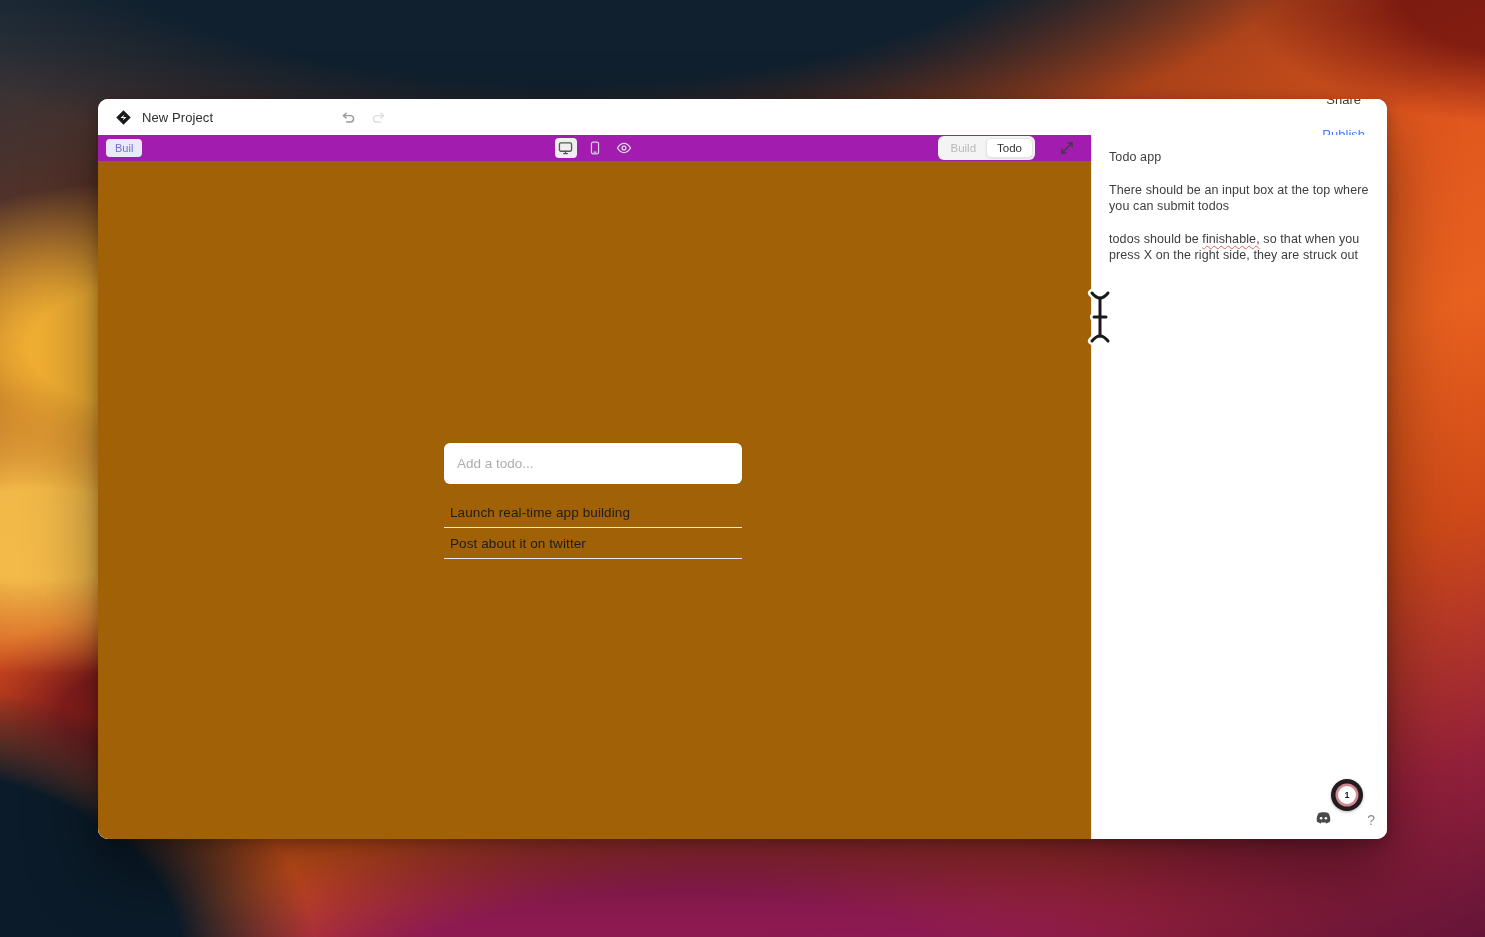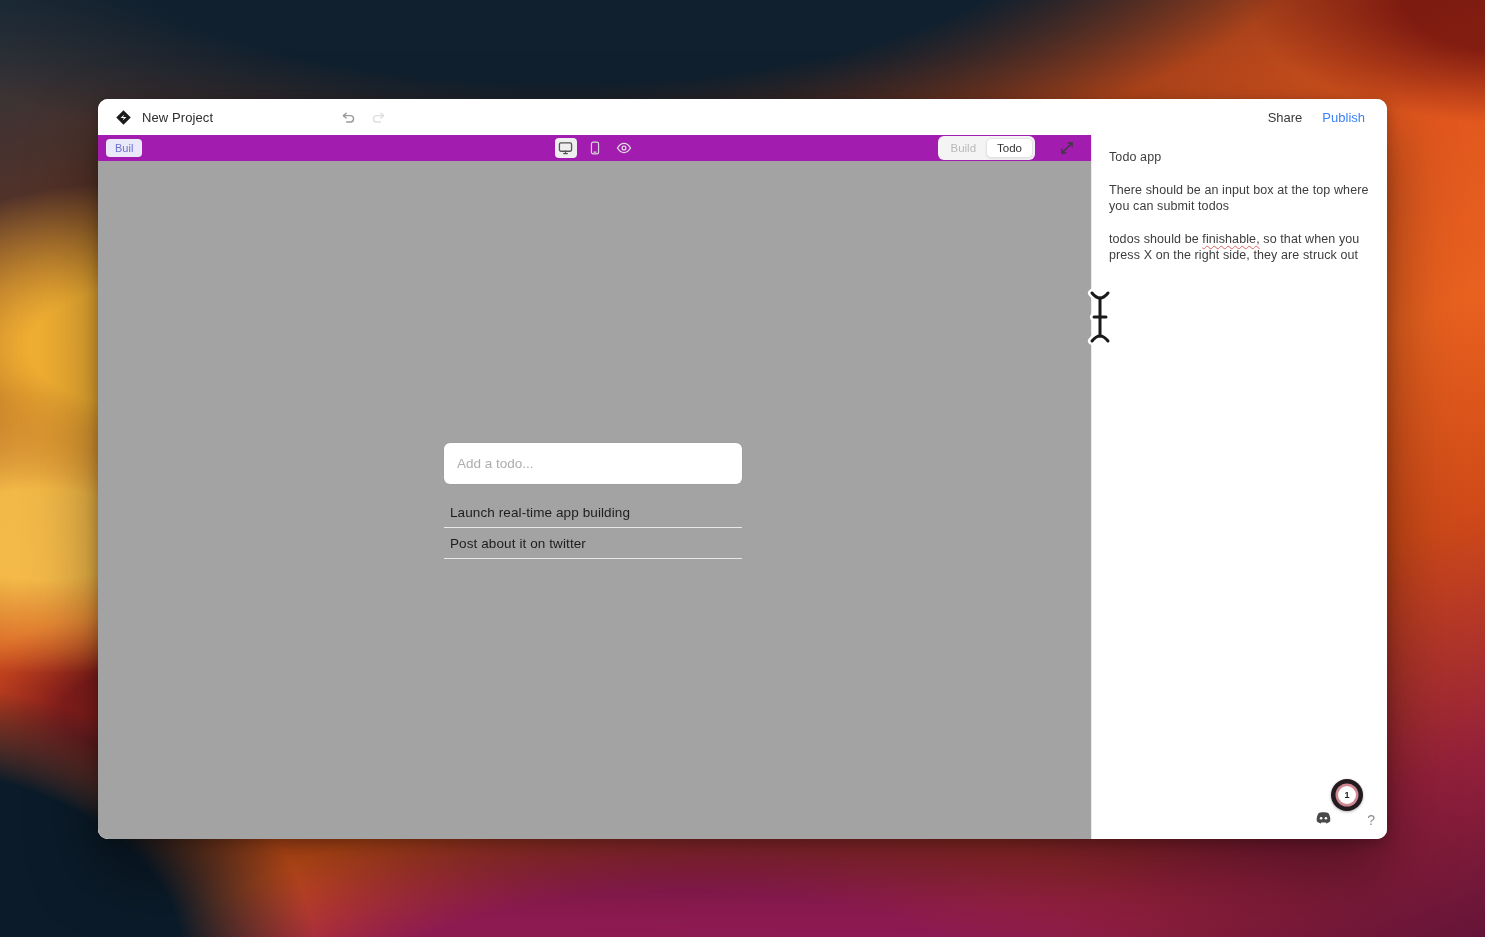--- a/index.html
+++ b/index.html
@@ -35,21 +35,21 @@
 
   
   .titlebar {
     height: 36px; display: flex; align-items: center;
     padding: 0 22px 0 16px; background: #fff; text-align: center;
   }
   .logo { width: 18px; height: 18px; margin-right: 10px; display: flex; align-items: center; justify-content: center; }
   .win-title { font-size: 13px; color: #2d2d2d; letter-spacing: 0.1px; }
   .history { display: flex; gap: 12px; margin-left: 126px; align-items: center; }
   .hist-btn { width: 18px; height: 18px; display: flex; align-items: center; justify-content: center; }
-  .tb-right { margin-left: auto; display: flex; gap: 20px; align-items: center; }
+  .tb-right { margin-left: auto; display: flex; gap: 20px; align-items: center; flex-direction: column; }
   .share { font-size: 13px; color: #3a3a3a; cursor: default; }
   .publish { font-size: 13px; color: #3b82f6; }
 
   
   .main { position: absolute; top: 36px; left: 0; right: 0; bottom: 0; display: flex; }
   .left-area { width: 993px; position: relative; background: #fff; }
 
   
   .subbar {
     height: 26px; display: flex; align-items: center; padding: 0 10px 0 8px; background: #a21caf;
@@ -73,21 +73,21 @@
   .mode-opt.inactive { color: #b9b9b9; }
   .mode-opt.active {
     background: #fff; color: #333; border: 1px solid #e4e4e4;
     box-shadow: 0 1px 2px rgba(0,0,0,0.08);
   }
   .expand-btn { width: 20px; height: 20px; display: flex; align-items: center; justify-content: center; margin-right: 4px; }
 
   
   .canvas {
     position: absolute; top: 26px; left: 0; right: 0; bottom: 0;
-    background: #a3a3a3;
+    background: #a16207;
   }
   .todo-card { position: absolute; left: 346px; top: 282px; width: 298px; }
   .todo-input {
     width: 298px; height: 41px; background: #fff; border: none; border-radius: 6px;
     font-size: 13.5px; color: #333; padding: 0 13px; outline: none;
     font-family: "Liberation Sans", sans-serif;
     box-shadow: 0 0 0 1px rgba(0,0,0,0.02);
   }
   .todo-input::placeholder { color: #adadad; }
   .todo-list { margin-top: 13px; }

